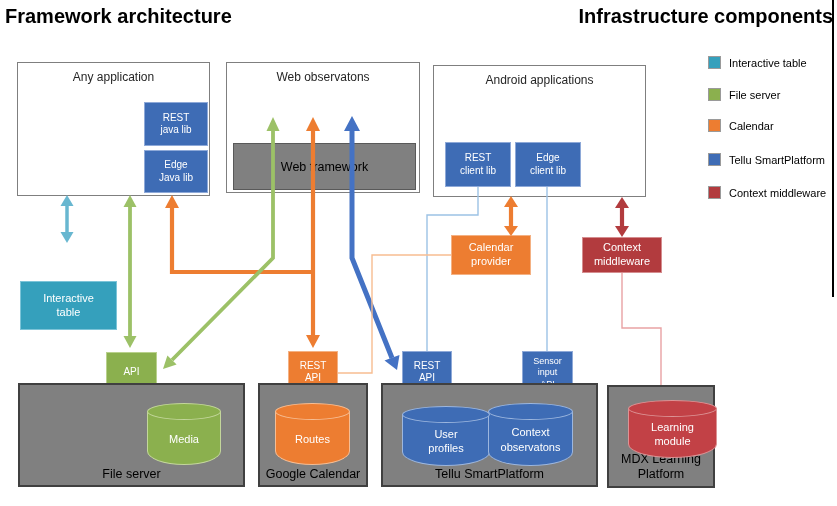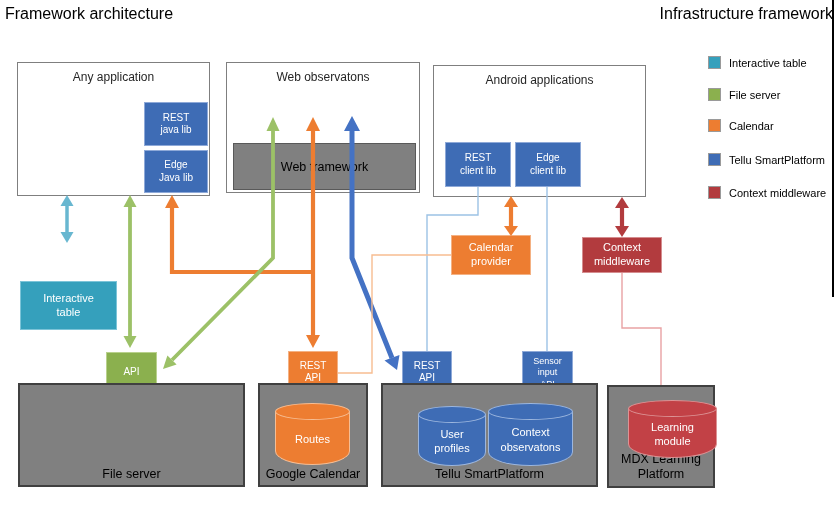--- a/index.html
+++ b/index.html
@@ -1,20 +1,20 @@
 <!DOCTYPE html>
 <html style="--teal: #35a0bc; --teal-border: #7cc4d8; --teal-arrow: #68b7d0; --green: #8bb04e; --green-border: #b9d18d; --green-arrow: #9cc167; --orange: #ed7d31; --orange-border: #f4b183; --orange-thin: #f7bd91; --blue: #3e6cb5; --blue-border: #8ea9d8; --blue-arrow: #4472c4; --blue-thin: #9cc2e5; --red: #b23b3e; --red-border: #d58d8f; --red-cyl: #c24146; --red-thin: #e9a2a4; --gray: #808080; --gray-border: #404040; --app-border: #7f7f7f;"><head>
 <meta charset="utf-8">
 <style>
   html,body{margin:0;padding:0;background:#fff;}
   .canvas{position:relative;width:837px;height:506px;background:#fff;overflow:hidden;
           font-family:"Liberation Sans",sans-serif;}
   .abs{position:absolute;box-sizing:border-box;}
   .pre{white-space:pre-line;}
-  .title{font-size:16px;font-weight:400;color:#000;}
+  .title{font-size:20px;font-weight:700;color:#000;}
   
   .appbox{background:#fff;border:1px solid var(--app-border);}
   .appbox .apptitle{position:absolute;left:0;right:0;top:7px;text-align:center;
                     font-size:12px;color:#262626;}
   
   .node{display:flex;align-items:center;justify-content:center;text-align:center;
         color:#fff;font-size:10px;line-height:1.25;}
   .node-blue{background:var(--blue);border:1px solid var(--blue-border);}
   .node-teal{background:var(--teal);border:1px solid var(--teal-border);}
   .node-orange{background:var(--orange);border:1px solid var(--orange-border);}
@@ -60,21 +60,21 @@
   .hd-teal{fill:var(--teal-arrow);} .hd-green{fill:var(--green-arrow);}
   .hd-orange{fill:var(--orange);} .hd-blue{fill:var(--blue-arrow);} .hd-red{fill:var(--red);}
   .slide-edge{background:#000;}
 </style>
 </head>
 <body>
 
 <div class="canvas">
 
   <div class="abs title" style="left:5px;top:5px;">Framework architecture</div>
-  <div class="abs title" style="right:4px;top:5px;">Infrastructure framework</div>
+  <div class="abs title" style="right:4px;top:5px;">Infrastructure components</div>
 
   <div class="abs slide-edge" style="left:832px;top:0;width:2px;height:297px;"></div>
 
   <div class="abs appbox" style="left:17px;top:62px;width:193px;height:134px;">
     <div class="apptitle">Any application</div>
   </div>
   <div class="abs node node-blue pre" style="left:144px;top:102px;width:64px;height:44px;">REST
 java lib</div>
   <div class="abs node node-blue pre" style="left:144px;top:150px;width:64px;height:43px;">Edge
 Java lib</div>
@@ -115,26 +115,31 @@
     <div class="platform-label">Google Calendar</div>
   </div>
   <div class="abs platform" style="left:381px;top:383px;width:217px;height:104px;">
     <div class="platform-label">Tellu SmartPlatform</div>
   </div>
   <div class="abs platform" style="left:607px;top:385px;width:108px;height:103px;">
     <div class="platform-label pre" style="bottom:3px;line-height:1.25;">MDX Learning
 Platform</div>
   </div>
 
+  <div class="cylinder cyl-green" style="left:147px;top:403px;width:74px;height:62px;">
+    <div class="cyl-top"></div>
+      <div class="cyl-body"></div>
+    <div class="cyl-label pre">Media</div>
+  </div>
   <div class="cylinder cyl-orange" style="left:275px;top:403px;width:75px;height:62px;">
     <div class="cyl-top"></div>
       <div class="cyl-body"></div>
     <div class="cyl-label pre">Routes</div>
   </div>
-  <div class="cylinder cyl-blue" style="left:418px;top:406px;width:68px;height:60px;">
+  <div class="cylinder cyl-blue" style="left:402px;top:406px;width:68px;height:60px;padding-left:20px;">
     <div class="cyl-top"></div>
       <div class="cyl-body"></div>
     <div class="cyl-label pre">User
 profiles</div>
   </div>
   <div class="cylinder cyl-blue" style="left:488px;top:403px;width:85px;height:63px;">
     <div class="cyl-top"></div>
       <div class="cyl-body"></div>
     <div class="cyl-label pre">Context
 observatons</div>

